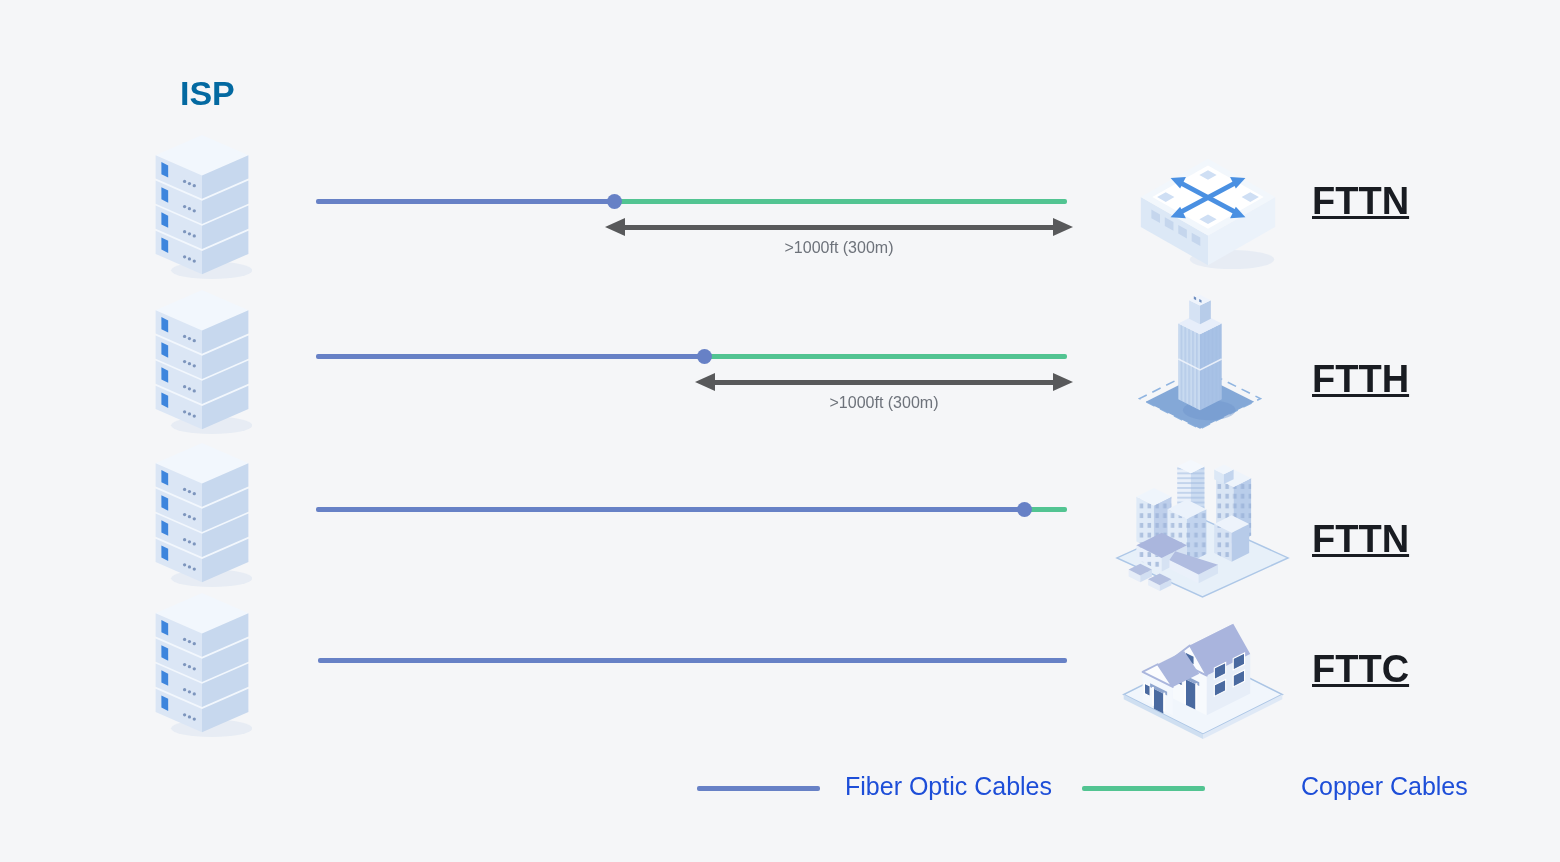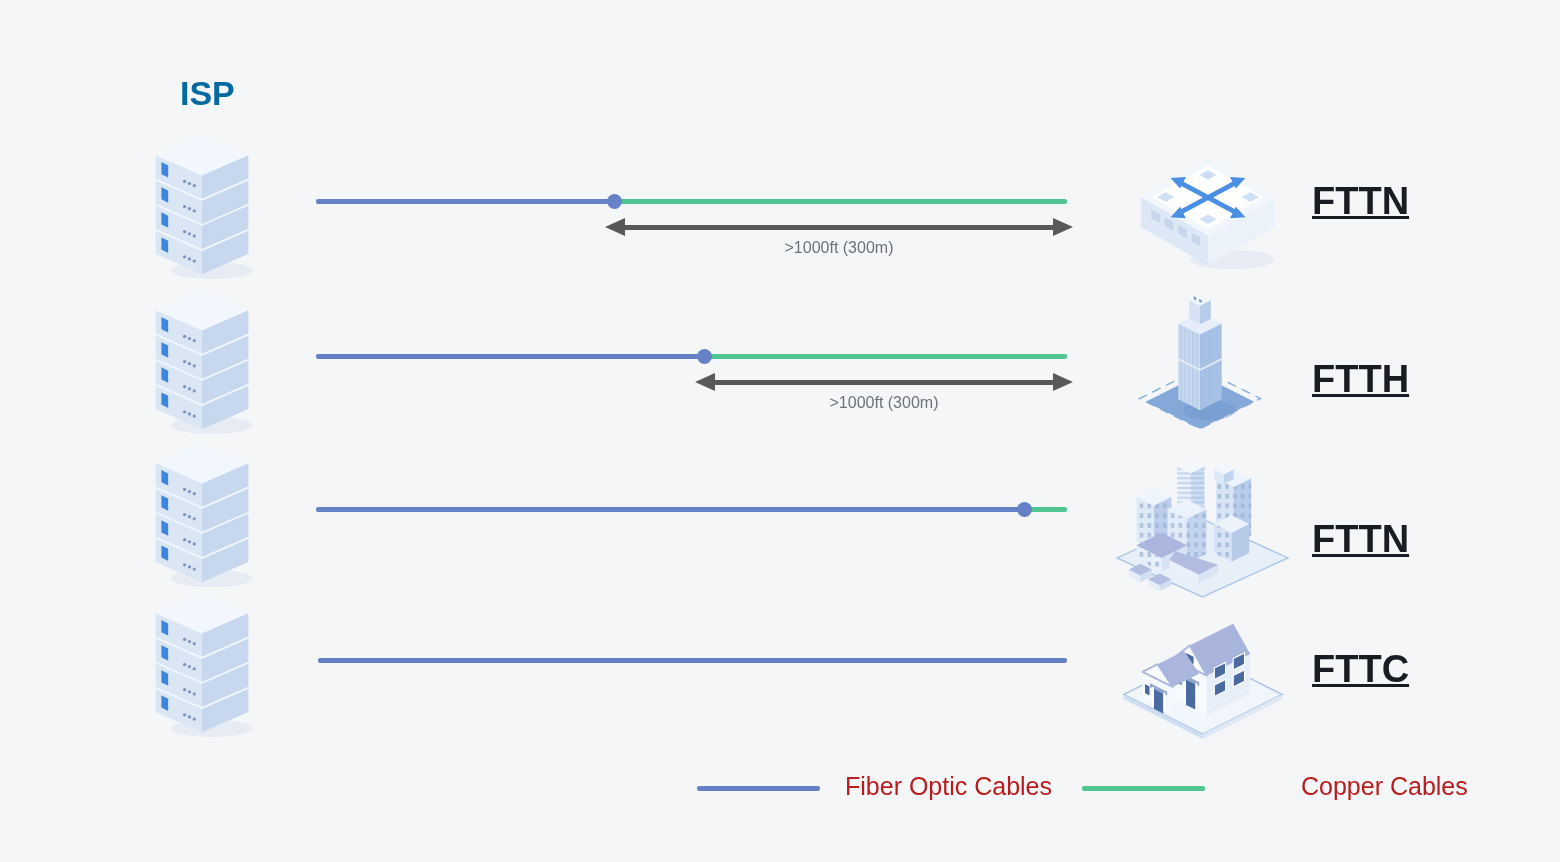--- a/index.html
+++ b/index.html
@@ -13,21 +13,21 @@
   .copper-line{position:absolute;height:5px;background:#52c492;border-radius:2px;}
   .junction-dot{position:absolute;width:15px;height:15px;border-radius:50%;background:#6781c6;}
   .dist-arrow{position:absolute;height:5px;background:#58595b;}
   .dist-arrow::before{content:"";position:absolute;left:-20px;top:-7px;width:0;height:0;
         border-top:9.5px solid transparent;border-bottom:9.5px solid transparent;
         border-right:20px solid #58595b;}
   .dist-arrow::after{content:"";position:absolute;right:-20px;top:-7px;width:0;height:0;
         border-top:9.5px solid transparent;border-bottom:9.5px solid transparent;
         border-left:20px solid #58595b;}
   .annotation{position:absolute;font-size:16px;color:#6d727a;text-align:center;}
-  .legend-label{position:absolute;top:772px;font-size:25px;color:#b91c1c;text-align:center;}
+  .legend-label{position:absolute;top:772px;font-size:25px;color:#1d4ed8;text-align:center;}
   .legend-swatch{position:absolute;top:786px;width:123px;height:5px;border-radius:2px;}
   .icon{position:absolute;}
   .defs-holder{position:absolute;width:0;height:0;overflow:hidden;}
 </style>
 </head>
 <body>
 
 <div class="canvas">
 
   <svg class="defs-holder" aria-hidden="true">

